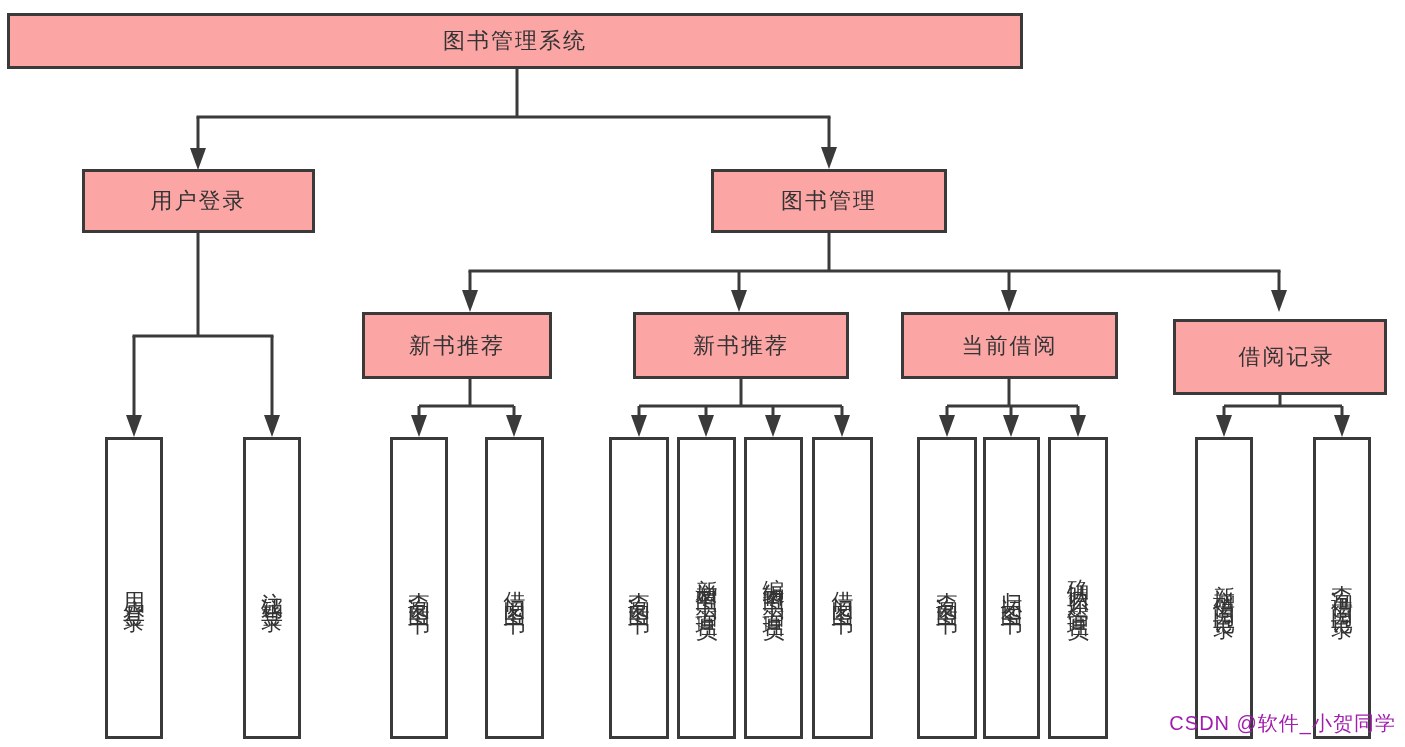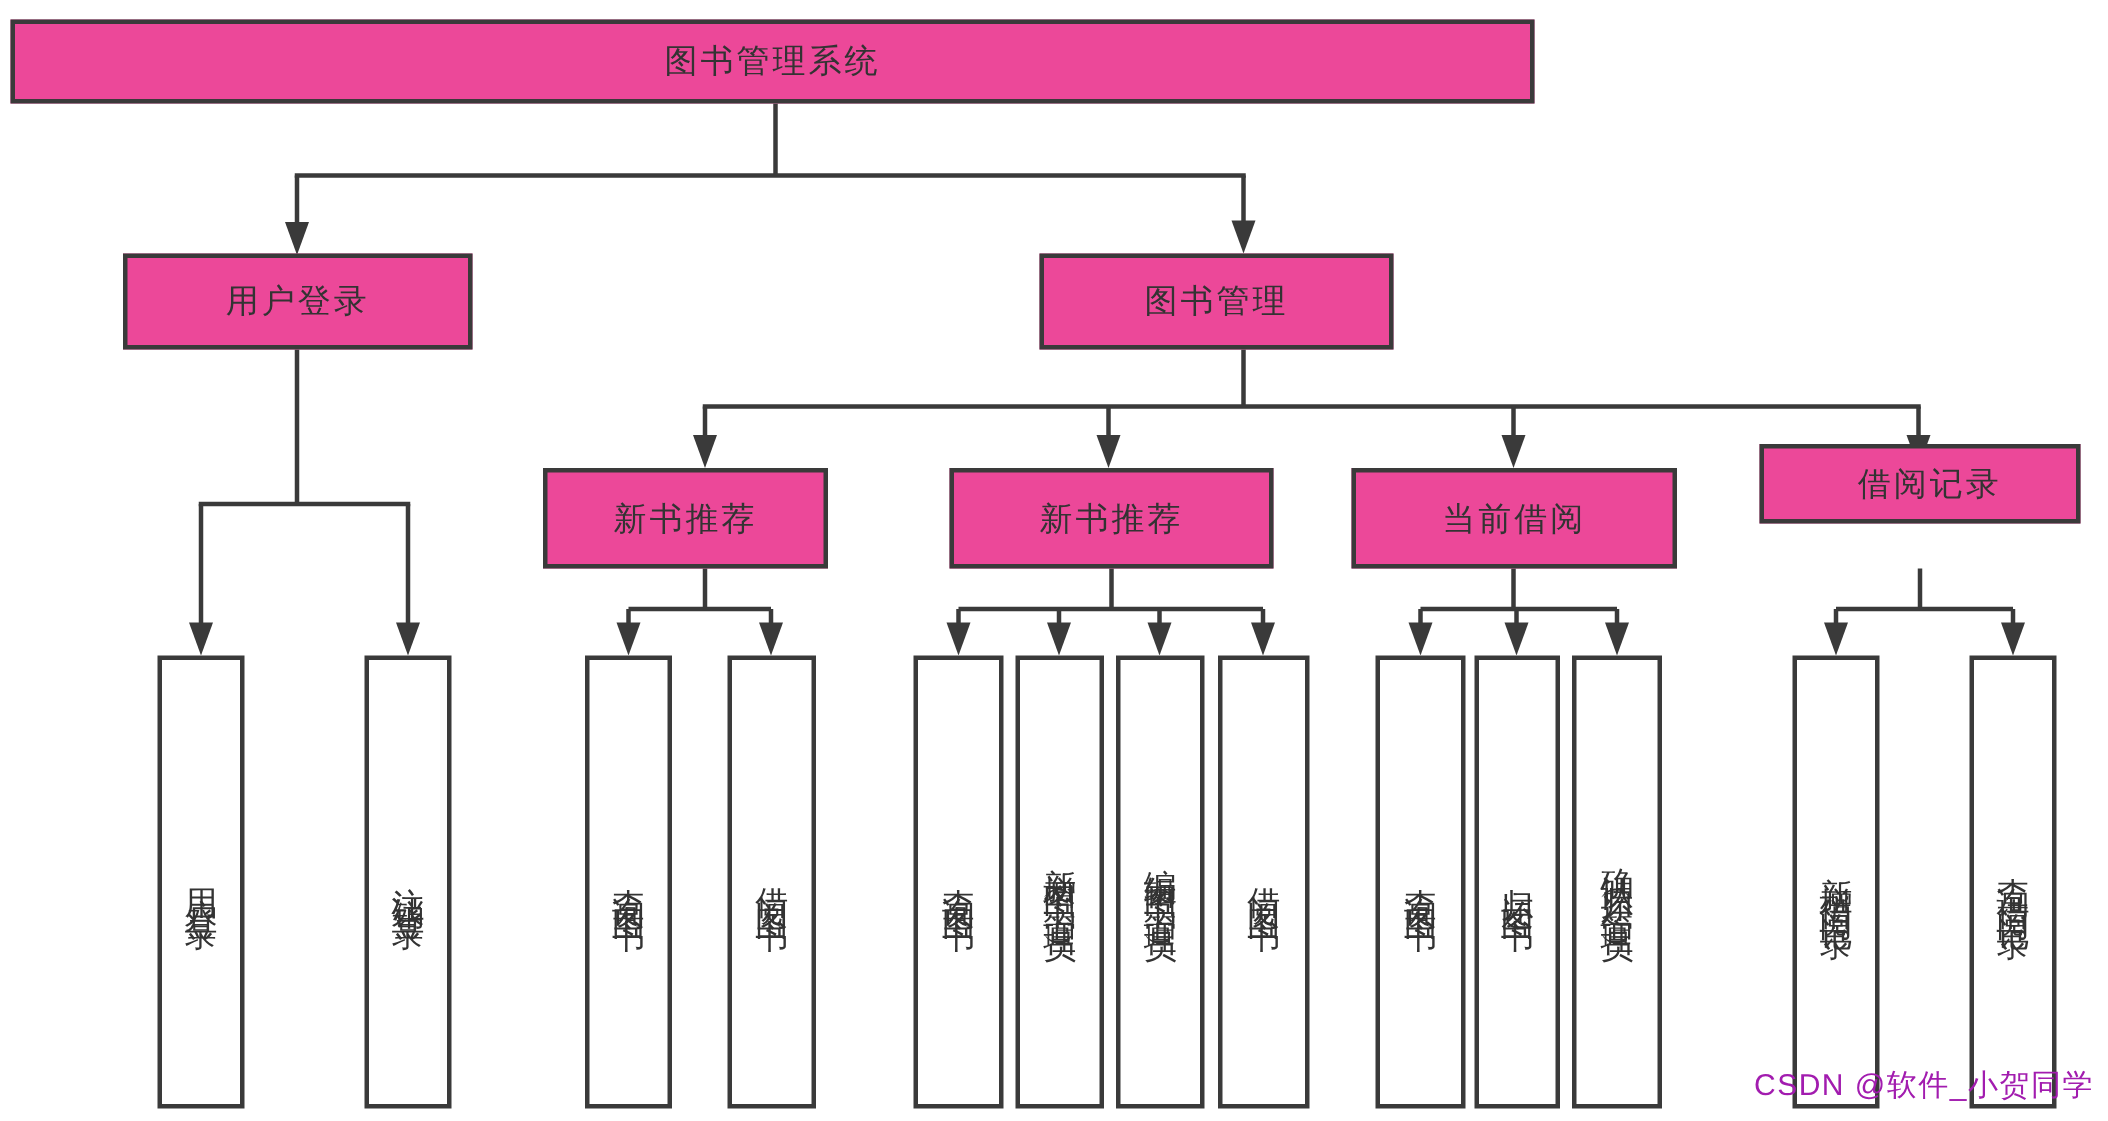--- a/index.html
+++ b/index.html
@@ -18,37 +18,37 @@
   .connectors {
     position: absolute;
     left: 0;
     top: 0;
     width: 1405px;
     height: 747px;
   }
   .node {
     position: absolute;
     box-sizing: border-box;
-    background: #ec4899;
+    background: #fca5a5;
     border: 3px solid #3a3a3a;
     color: #333333;
     display: flex;
     align-items: center;
     justify-content: center;
     font-size: 22px;
     letter-spacing: 2px;
     white-space: nowrap;
   }
   .node-root   { left: 7px;    top: 13px;  width: 1016px; height: 56px; }
   .node-l2-a   { left: 82px;   top: 169px; width: 233px;  height: 64px; }
-  .node-l2-b   { left: 693px;  top: 169px; width: 236px;  height: 64px; }
+  .node-l2-b   { left: 711px;  top: 169px; width: 236px;  height: 64px; }
   .node-l3-a   { left: 362px;  top: 312px; width: 190px;  height: 67px; }
   .node-l3-b   { left: 633px;  top: 312px; width: 216px;  height: 67px; }
   .node-l3-c   { left: 901px;  top: 312px; width: 217px;  height: 67px; text-align: center; }
-  .node-l3-d   { left: 1173px; top: 296px; width: 214px;  height: 53px; padding-left: 13px; }
+  .node-l3-d   { left: 1173px; top: 319px; width: 214px;  height: 76px; padding-left: 13px; }
   .leaf {
     position: absolute;
     top: 437px;
     height: 302px;
     box-sizing: border-box;
     background: #ffffff;
     border: 3px solid #3a3a3a;
     color: #333333;
     display: flex;
     align-items: center;

